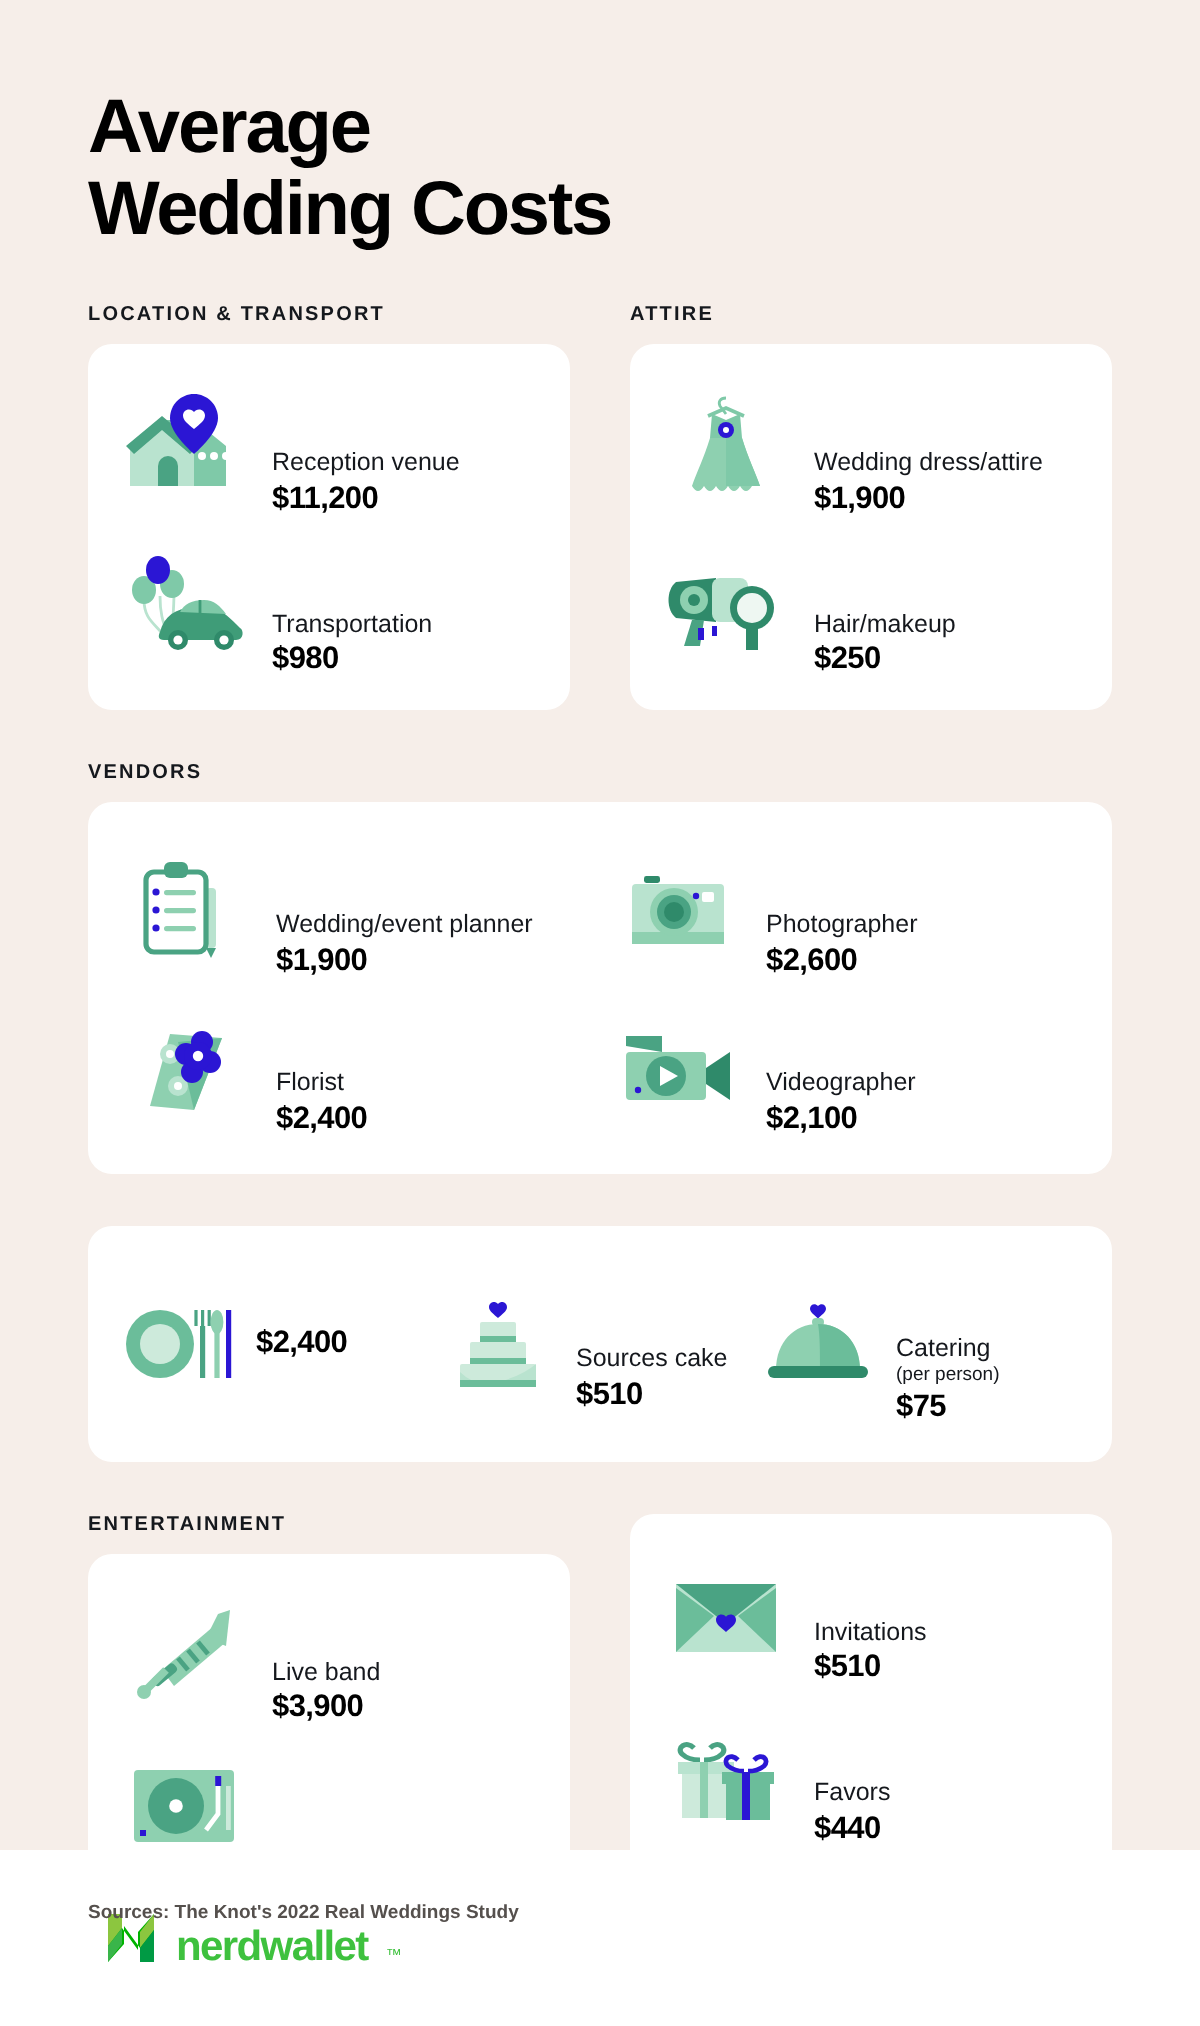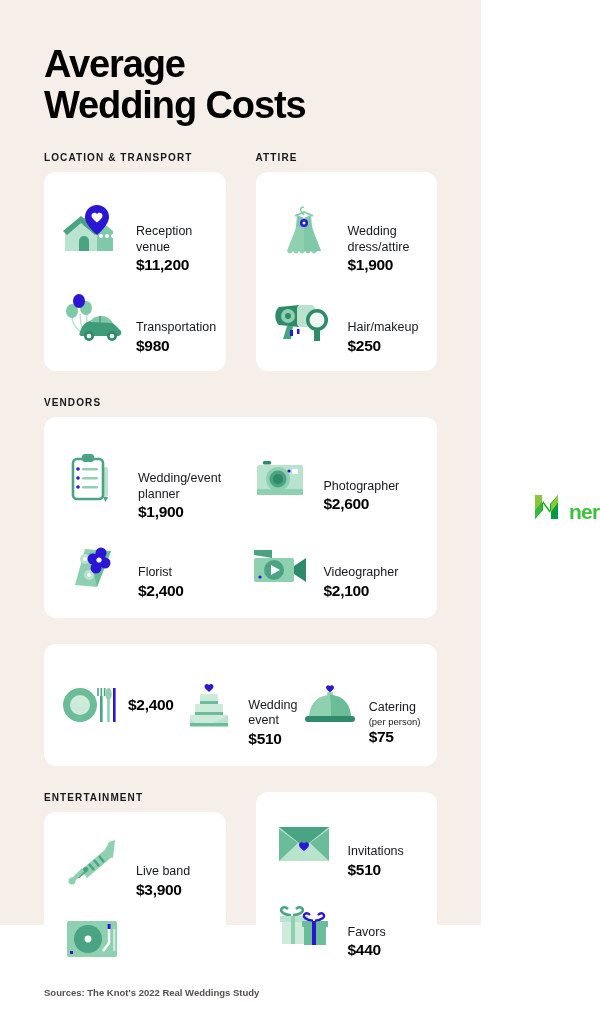--- a/index.html
+++ b/index.html
@@ -3,21 +3,21 @@
 <meta charset="utf-8">
 <style>
   * { box-sizing: border-box; margin: 0; padding: 0; }
   html, body { width: 600px; height: 1013px; }
   body {
     font-family: "Liberation Sans", sans-serif;
     background: #ffffff;
     color: #15181d;
     -webkit-font-smoothing: antialiased;
   }
-  .page { width: 600px; height: 1013px; position: relative; display: flex; flex-direction: row; }
+  .page { width: 600px; height: 1013px; position: relative; display: flex; flex-direction: column; }
   .beige { background: #f6eee9; padding: 0 44px; height: 925px; position: relative; }
 
   .title {
     font-size: 38px;
     font-weight: bold;
     line-height: 1.08;
     letter-spacing: -1.1px;
     padding-top: 44px;
     color: #000000;
   }
@@ -322,21 +322,21 @@
                 <rect x="18" y="15" width="18" height="9" rx="1" fill="#cdeadb"></rect>
                 <rect x="18" y="22" width="18" height="3" fill="#6bbd9a"></rect>
                 <rect x="13" y="25" width="28" height="10" rx="1" fill="#cdeadb"></rect>
                 <rect x="13" y="33" width="28" height="3" fill="#6bbd9a"></rect>
                 <rect x="8" y="36" width="38" height="11" rx="1" fill="#cdeadb"></rect>
                 <path d="M8 40 q8 8 19 5 q12-3 19-9 L46 47 L8 47 Z" fill="#b9e3cf"></path>
                 <rect x="8" y="44" width="38" height="3.5" fill="#6bbd9a"></rect>
               </svg>
             </div>
             <div class="txt">
-              <div class="label">Wedding event</div>
+              <div class="label">Sources cake</div>
               <div class="price">$510</div>
             </div>
           </div>
 
           <div class="item compact">
             <div class="art">
               <svg width="58" height="46" viewBox="0 0 58 46">
                 <path d="M29 4 c-1.8-1.8-4-.4-4 1.4 0 1.8 2.3 3.2 4 4.8 1.7-1.6 4-3 4-4.8 0-1.8-2.2-3.2-4-1.4 z" fill="#2b16d4"></path>
                 <rect x="26" y="10" width="6" height="4" rx="2" fill="#8ed0b0"></rect>
                 <path d="M8 36 C8 22 17 13 29 13 C41 13 50 22 50 36 Z" fill="#8ed0b0"></path>

